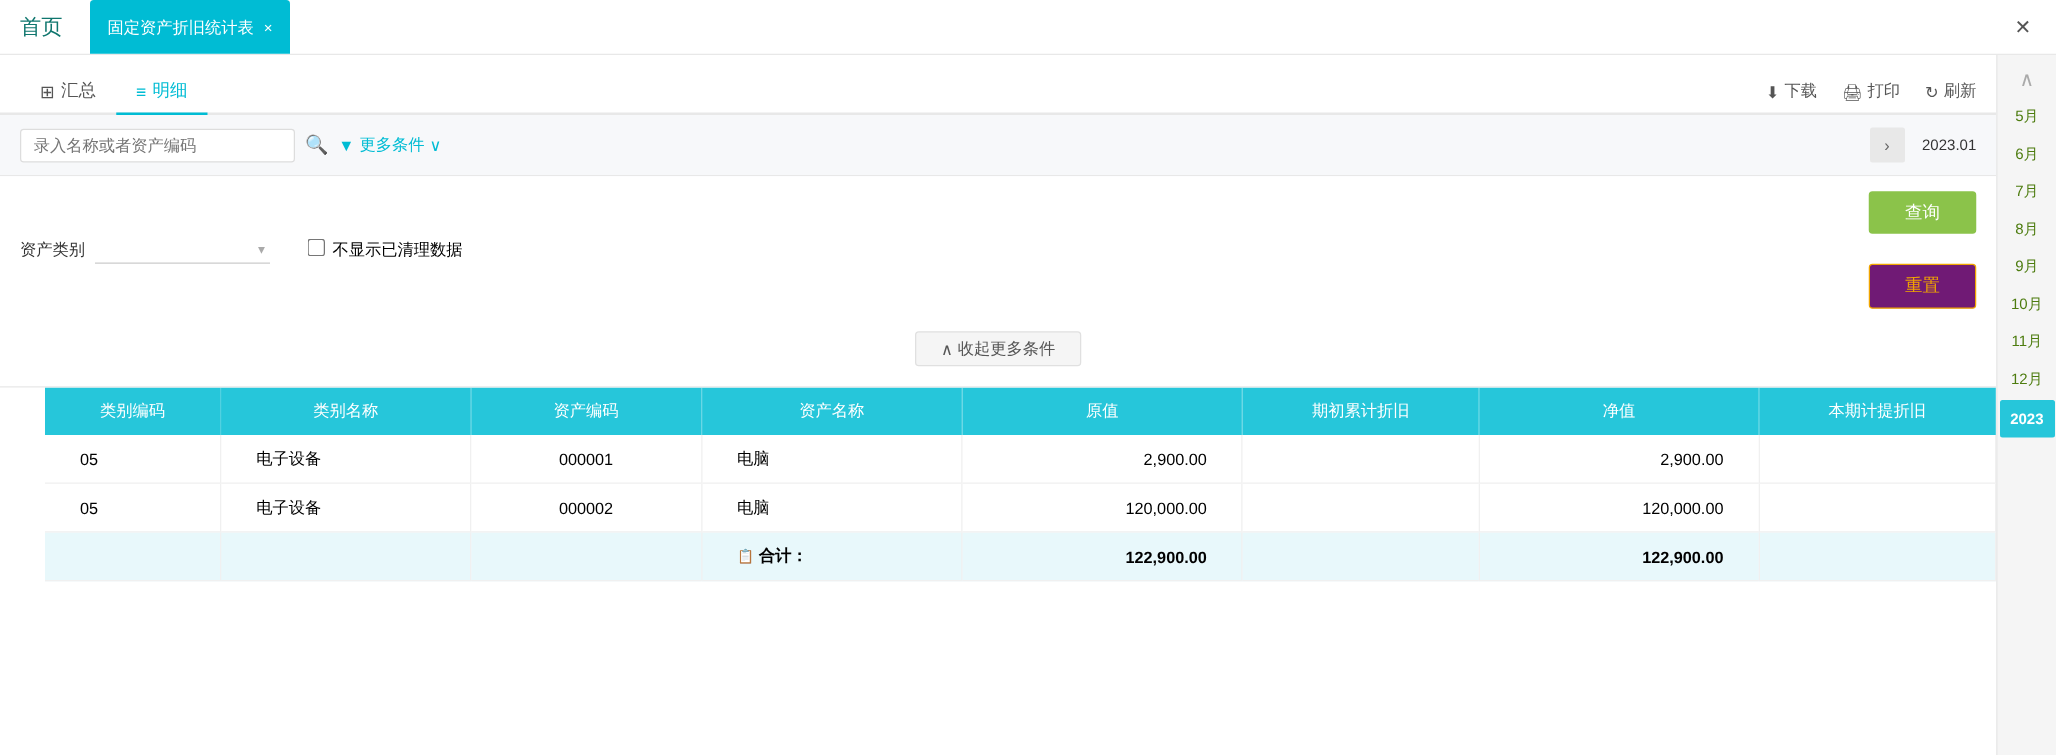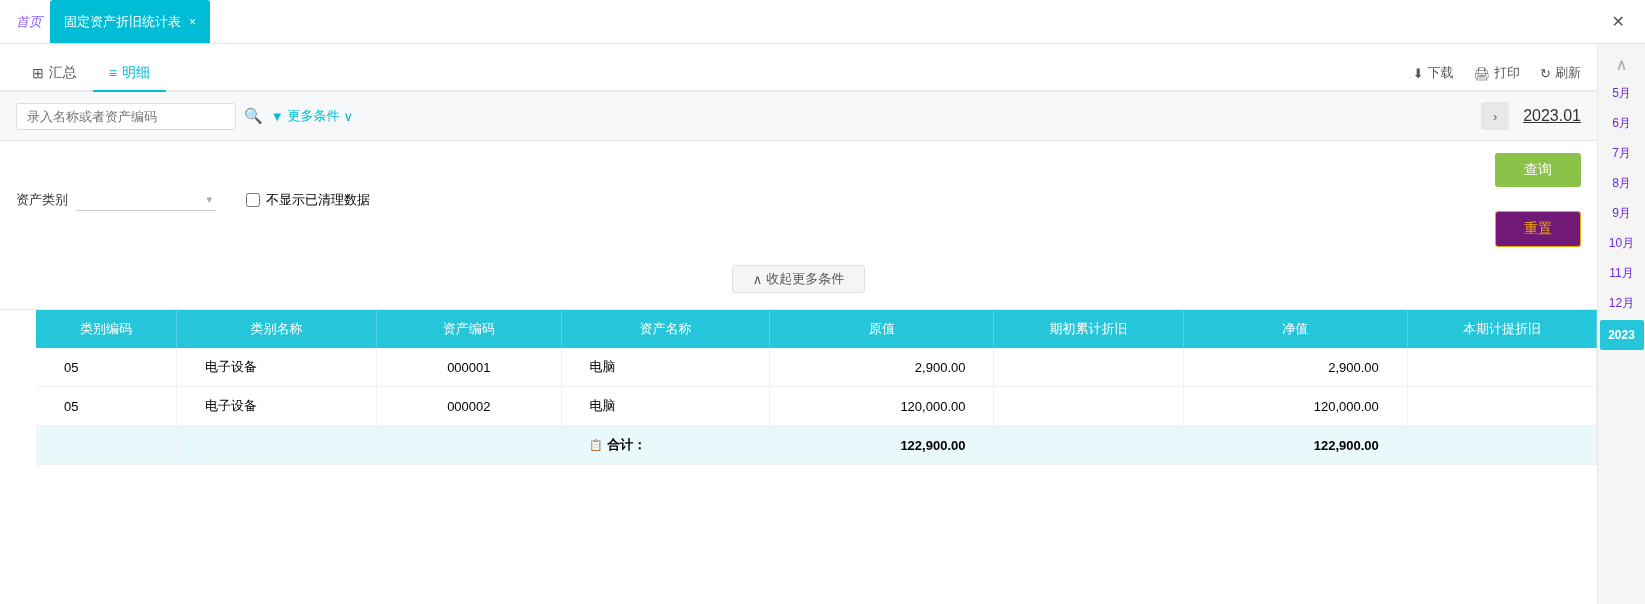--- a/index.html
+++ b/index.html
@@ -16,35 +16,34 @@
     
     .top-nav {
       display: flex;
       align-items: center;
       background: #fff;
       border-bottom: 1px solid #e8e8e8;
       height: 44px;
       padding: 0 16px;
     }
     .nav-home {
-      color: #8b5cf6;
-      font-size: 13px;
+      color: #0f766e;
+      font-size: 17px;
       margin-right: 4px;
       cursor: pointer;
-      font-style: italic;
     }
     .nav-tab {
       display: flex;
       align-items: center;
       background: #00bcd4;
       color: #fff;
       padding: 6px 14px;
       border-radius: 3px 3px 0 0;
       font-size: 13px;
-      margin-left: 4px;
+      margin-left: 18px;
       cursor: pointer;
       height: 100%;
       position: relative;
     }
     .nav-tab .close-btn {
       margin-left: 8px;
       cursor: pointer;
       font-size: 12px;
     }
     .window-close {
@@ -151,24 +150,23 @@
       height: 28px;
       background: #e8e8e8;
       display: flex;
       align-items: center;
       justify-content: center;
       cursor: pointer;
       border-radius: 2px;
       color: #666;
     }
     .date-label {
-      font-size: 16px;
+      font-size: 12px;
       color: #333;
       padding-left: 6px;
-      text-decoration: underline;
     }
 
     
     .filter-section {
       padding: 12px 16px 8px;
       background: #fff;
       border-bottom: 1px solid #e8e8e8;
     }
     .filter-row {
       display: flex;
@@ -206,21 +204,21 @@
       content: "▾";
       position: absolute;
       right: 4px;
       top: 4px;
       font-size: 11px;
       color: #aaa;
       pointer-events: none;
     }
     .checkbox-item {
       display: flex;
-      align-items: center;
+      align-items: flex-start;
       gap: 6px;
     }
     .checkbox-item input[type="checkbox"] {
       width: 14px;
       height: 14px;
     }
     .btn-query {
       background: #8bc34a;
       color: #fff;
       border: none;
@@ -329,21 +327,21 @@
     }
     .sidebar-month {
       width: 44px;
       height: 30px;
       display: flex;
       align-items: center;
       justify-content: center;
       cursor: pointer;
       border-radius: 2px;
       font-size: 12px;
-      color: #6d28d9;
+      color: #4d7c0f;
     }
     .sidebar-month.active-year {
       background: #26c6da;
       color: #fff;
       font-weight: bold;
     }
     .sidebar-up-btn {
       width: 44px;
       height: 24px;
       display: flex;

